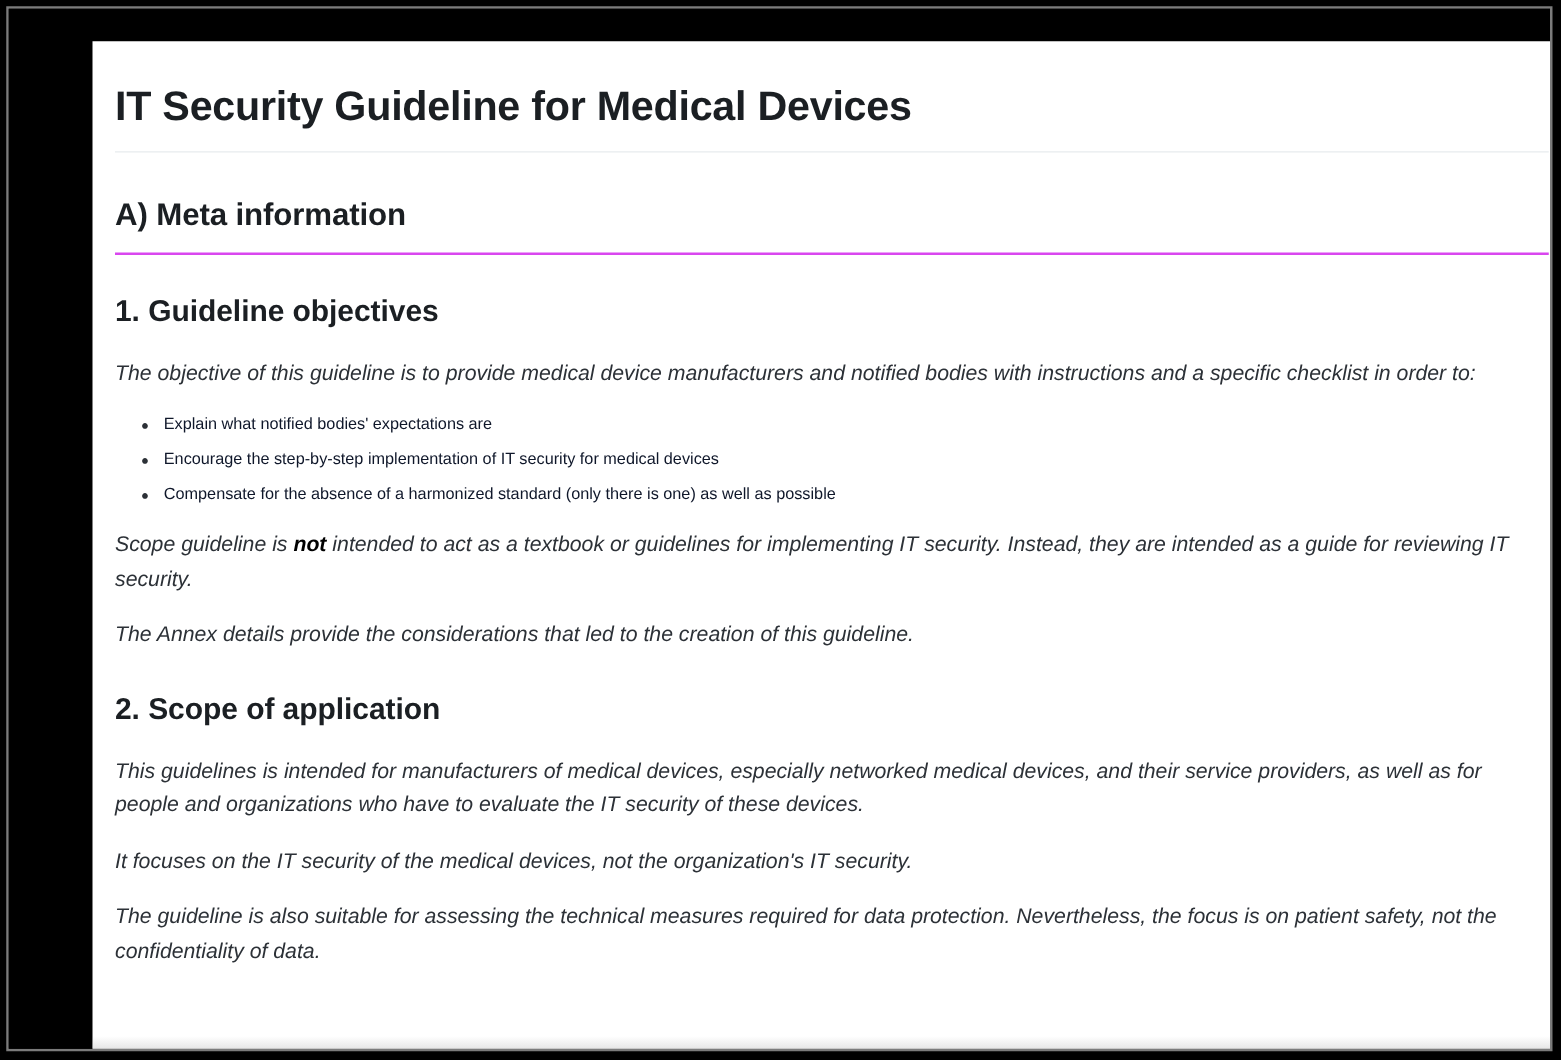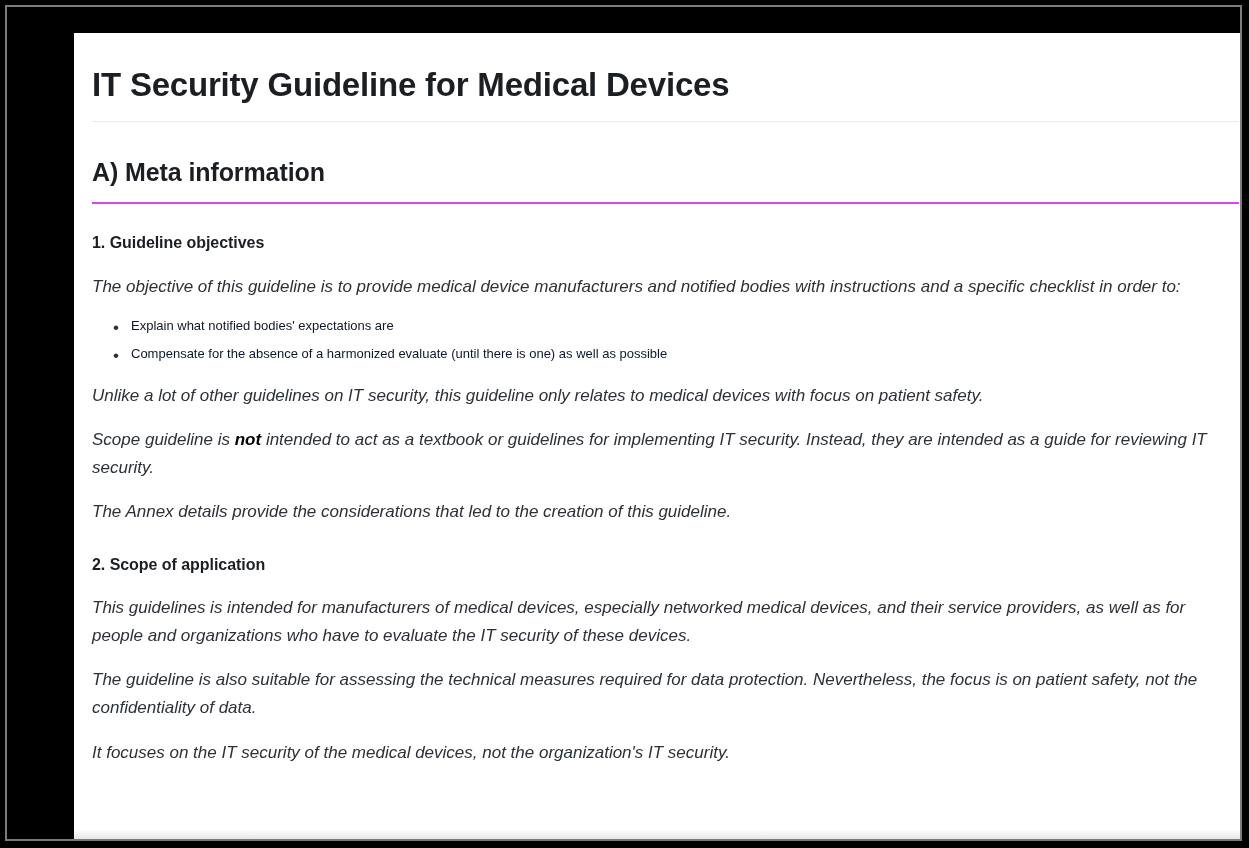--- a/index.html
+++ b/index.html
@@ -80,21 +80,21 @@
     font-size: 25px;
     font-weight: bold;
     color: #1b1f23;
     margin: 31px 0 0 0;
     padding-bottom: 10px;
     border-bottom: 2px solid #d946ef;
     letter-spacing: -0.1px;
   }
 
   h3.doc-h3 {
-    font-size: 16px;
+    font-size: 24px;
     font-weight: bold;
     color: #1b1f23;
     margin: 27px 0 0 0;
     letter-spacing: -0.05px;
   }
 
   p.doc-p {
     margin: 17px 0 0 0;
     font-size: 17px;
     line-height: 1.62;
@@ -143,34 +143,34 @@
       <h1 class="doc-title">IT Security Guideline for Medical Devices</h1>
 
       <h2 class="doc-h2">A) Meta information</h2>
 
       <h3 class="doc-h3">1. Guideline objectives</h3>
 
       <p class="doc-p">The objective of this guideline is to provide medical device manufacturers and notified bodies with instructions and a specific checklist in order to:</p>
 
       <ul class="doc-list">
         <li>Explain what notified bodies' expectations are</li>
-        <li>Compensate for the absence of a harmonized evaluate (until there is one) as well as possible</li>
+        <li>Encourage the step-by-step implementation of IT security for medical devices</li>
+        <li>Compensate for the absence of a harmonized standard (only there is one) as well as possible</li>
       </ul>
 
-      <p class="doc-p">Unlike a lot of other guidelines on IT security, this guideline only relates to medical devices with focus on patient safety.</p>
 
       <p class="doc-p"><span>Scope guideline is </span><span class="bold-inline">not</span><span> intended to act as a textbook or guidelines for implementing IT security. Instead, they are intended as a guide for reviewing IT security.</span></p>
 
       <p class="doc-p">The Annex details provide the considerations that led to the creation of this guideline.</p>
 
       <h3 class="doc-h3">2. Scope of application</h3>
 
       <p class="doc-p">This guidelines is intended for manufacturers of medical devices, especially networked medical devices, and their service providers, as well as for people and organizations who have to evaluate the IT security of these devices.</p>
 
+      <p class="doc-p">It focuses on the IT security of the medical devices, not the organization's IT security.</p>
+
       <p class="doc-p">The guideline is also suitable for assessing the technical measures required for data protection. Nevertheless, the focus is on patient safety, not the confidentiality of data.</p>
-
-      <p class="doc-p">It focuses on the IT security of the medical devices, not the organization's IT security.</p>
 
     </div>
     <div class="bottom-fade"></div>
   </div>
 
 </div>
 
 </body></html>

